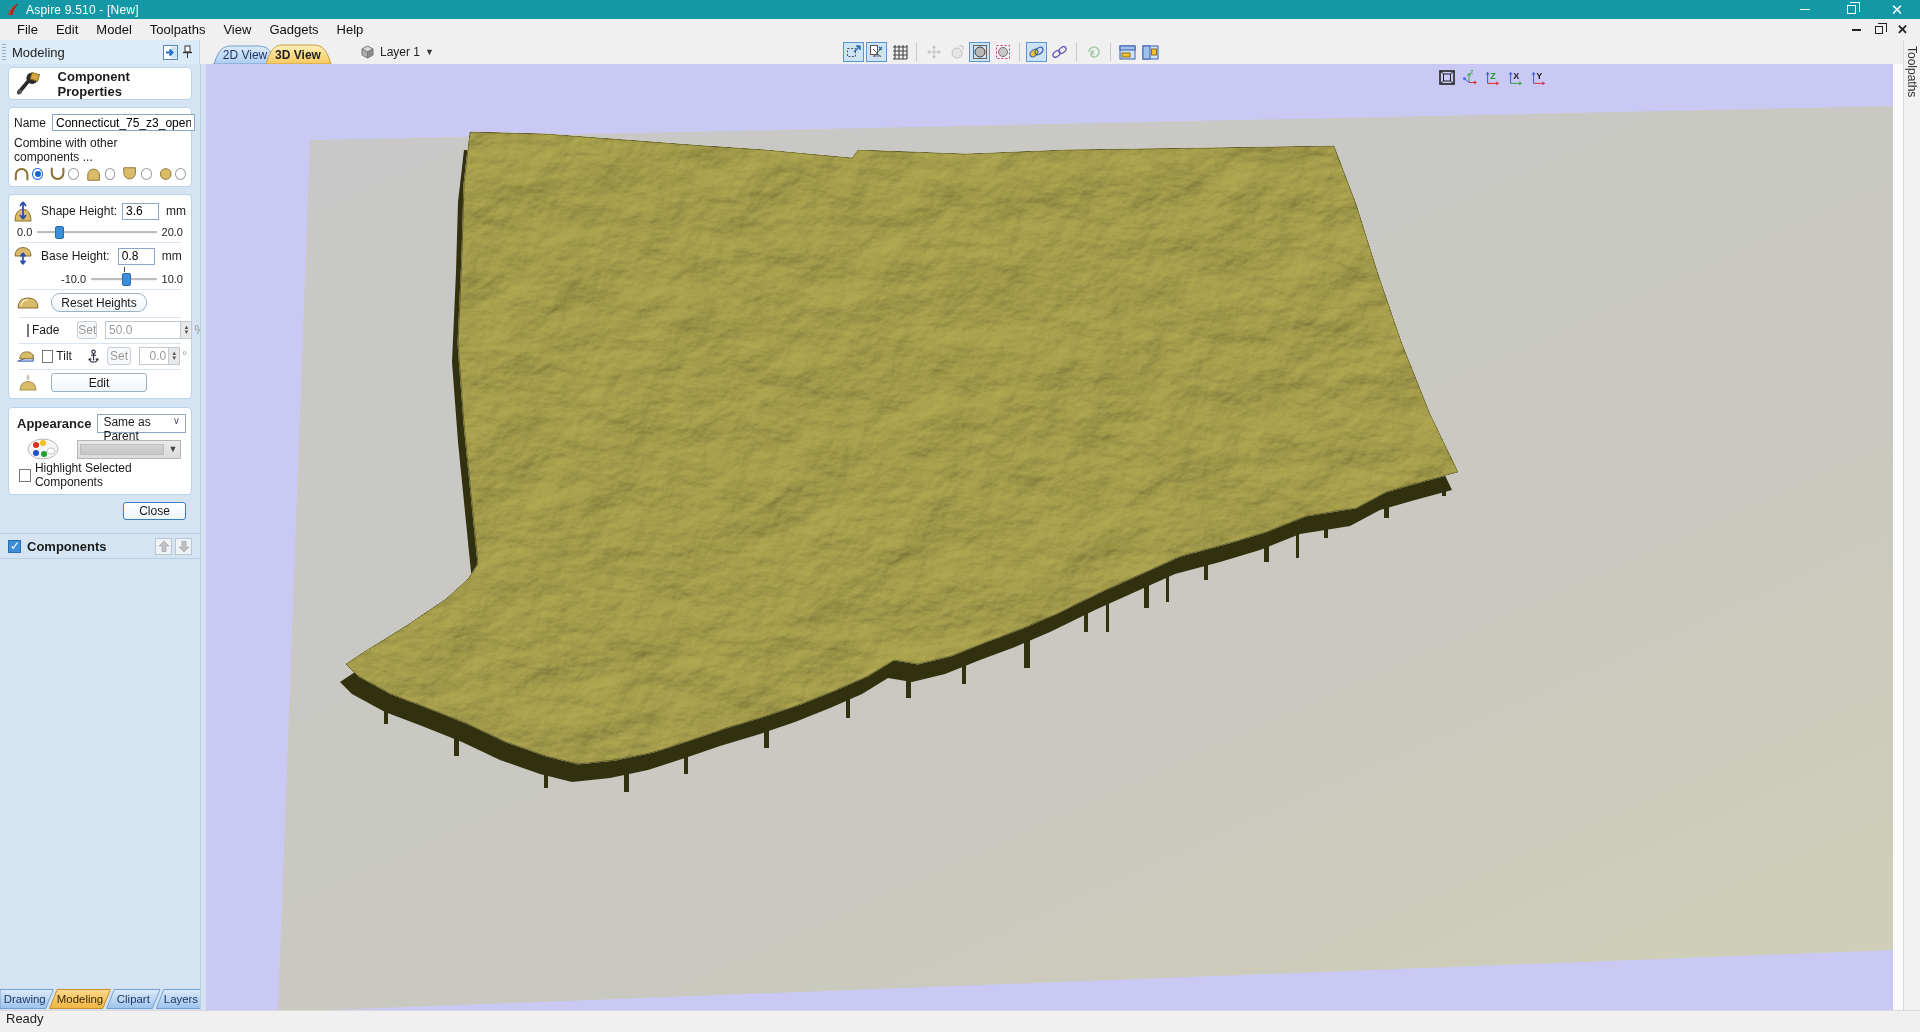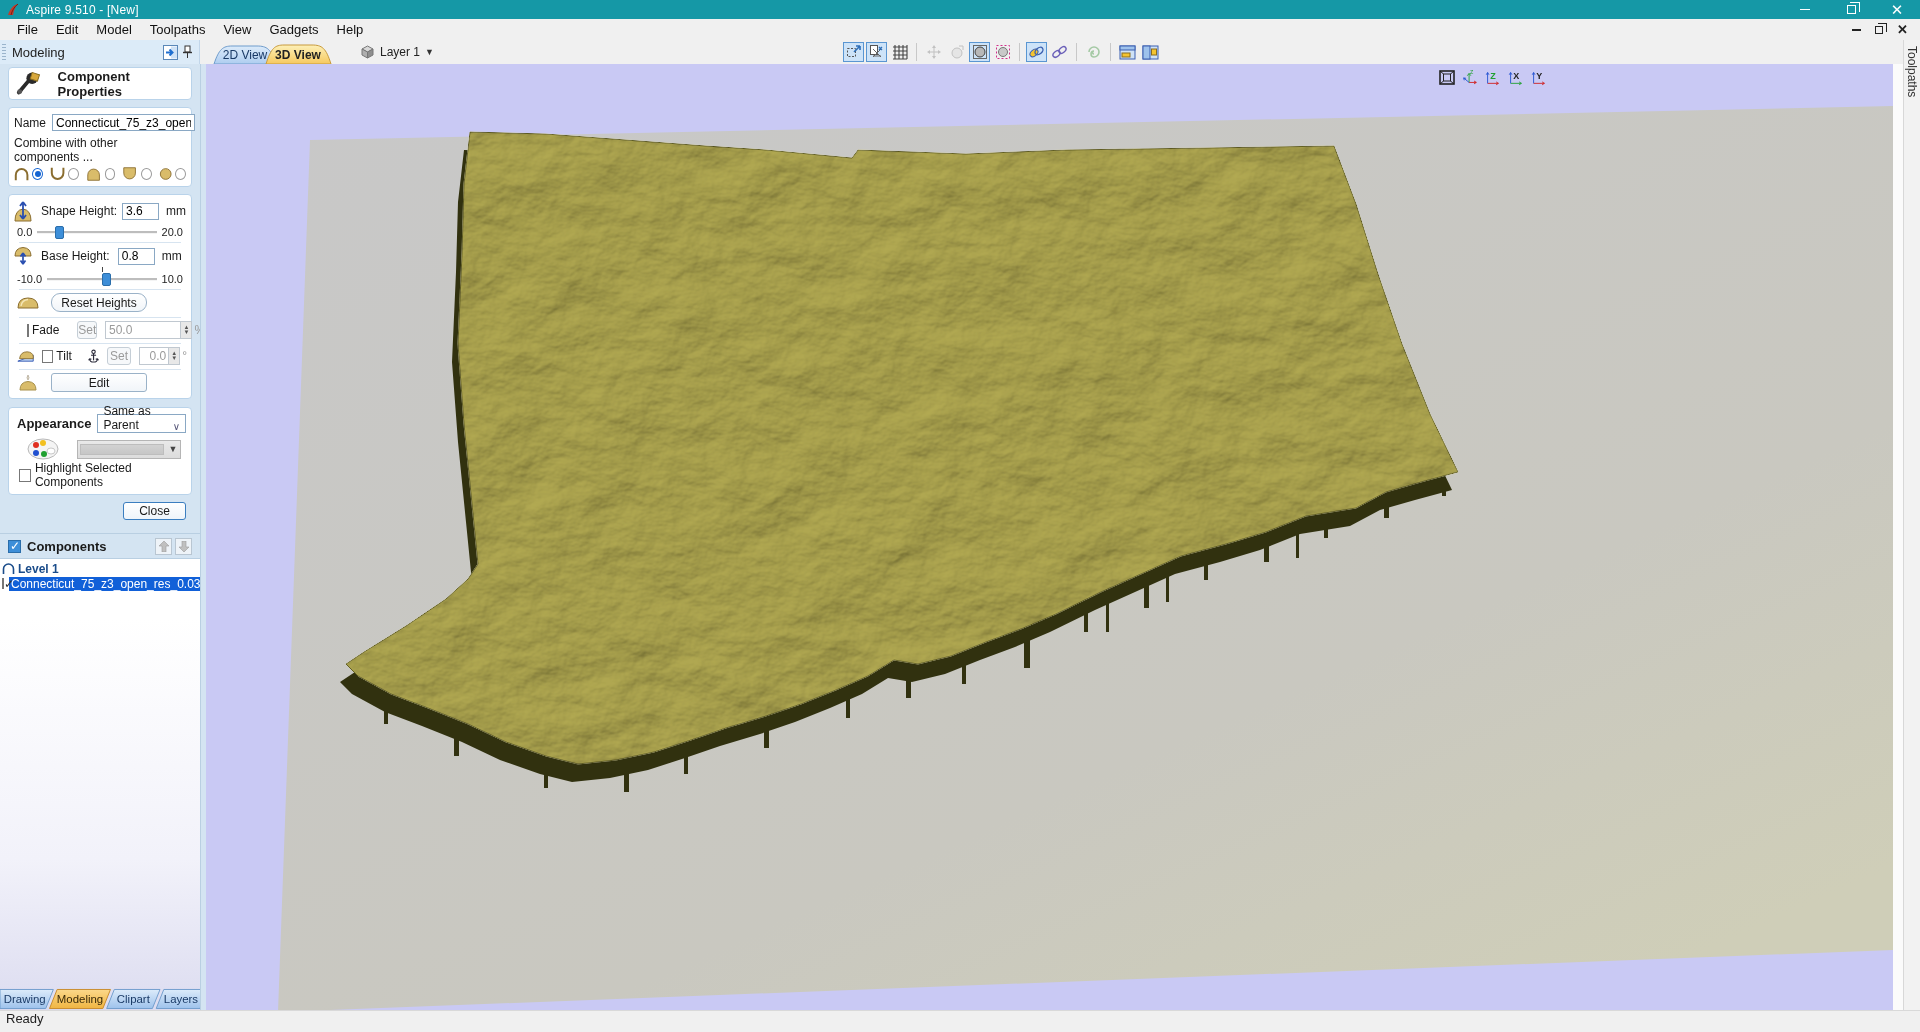--- a/index.html
+++ b/index.html
@@ -96,21 +96,21 @@
   .chk.blue { background:#3d8ed8; border-color:#2a6daa; position:relative; }
   .chk.blue::after, .chk.ticked::after { content:"✓"; position:absolute; left:1px; top:-2px; font-size:12px; color:#fff; }
   .chk.ticked { position:relative; }
   .chk.ticked::after { color:#333; }
 
   .spin { display:inline-flex; align-items:center; border:1px solid #c0c8d0; height:18px; background:#fff; }
   .spin .spin-val { width:28px; text-align:right; padding-right:2px; color:#9a9a9a; font-size:12px; }
   .spin .spin-arrows { width:11px; height:16px; background:#e8e8e8; border-left:1px solid #c0c8d0;
     display:flex; flex-direction:column; align-items:center; justify-content:center; font-size:6px; color:#555; line-height:5px; }
 
-  .dropdown { border:1px solid #8aa8c4; background:#fff; height:19px; display:flex; align-items:flex-end;
+  .dropdown { border:1px solid #8aa8c4; background:#fff; height:19px; display:flex; align-items:flex-start;
     font-size:12px; padding-left:5px; position:relative; }
   .dropdown .dd-arrow { margin-left:auto; padding-right:5px; color:#557; font-size:10px; }
   .color-dd { height:19px; border:1px solid #b5b5b5; background:linear-gradient(#e9e9e9,#dcdcdc);
     display:flex; align-items:center; }
   .color-dd .swatch { flex:1; height:11px; margin:0 2px; background:linear-gradient(#d2d2d2,#c6c6c6); border:1px solid #bdbdbd; }
   .color-dd .dd-btn { width:14px; height:17px; display:flex; align-items:center; justify-content:center; color:#444; font-size:9px; }
 
   
   .comp-header { display:flex; align-items:center; padding:4px 8px 3px 8px; border-top:1px solid #b9cfe2;
     border-bottom:1px solid #b9cfe2; margin-top:8px; background:#d4e4f2; }
@@ -364,21 +364,21 @@
     <div class="hr"></div>
     <div class="row">
       <svg width="20" height="20" viewBox="0 0 20 20">
         <path d="M2,10 Q2,2 10,1.5 Q18,2 18,10 Z" fill="#d9bc6a" stroke="#8a6d2f"></path>
         <path d="M10,7 V18 M10,7 l-2.5,3.5 M10,7 l2.5,3.5 M10,18 l-2.5,-3.5 M10,18 l2.5,-3.5" stroke="#2a4fb0" stroke-width="1.7" fill="none"></path>
       </svg>
       <span class="lbl" style="margin-left:8px;">Base Height:</span>
       <input class="inp" style="width: 37px; margin-left: 8px;" value="0.8">
       <span class="lbl" style="margin-left:7px;">mm</span>
     </div>
-    <div class="slider-row" style="margin-top:6px;">
+    <div class="slider-row" style="margin-top:6px;margin-left:44px;">
       <span>-10.0</span>
       <span class="slider">
         <span class="zerotick" style="left:50%;"></span>
         <span class="track"></span>
           <span class="handle" style="left:54%;"></span>
       </span>
       <span>10.0</span>
     </div>
     <div class="hr"></div>
     <div class="row" style="margin-top:2px;">
@@ -485,35 +485,20 @@
         <svg width="10" height="11" viewBox="0 0 10 11">
             <path d="M5,0 L10,5 H7 V11 H3 V5 H0 Z" fill="#c0c0c0" stroke="#9a9a9a" stroke-width="0.6"></path>
           </svg>
       </span>
       <span class="ud-btn">
         <svg width="10" height="11" viewBox="0 0 10 11">
             <path d="M5,11 L0,6 H3 V0 H7 V6 H10 Z" fill="#c0c0c0" stroke="#9a9a9a" stroke-width="0.6"></path>
           </svg>
       </span>
     </span>
-  </div>
-  <div class="tree">
-    <div class="tree-row">
-      <svg width="13" height="11" viewBox="0 0 13 11">
-        <path d="M1.5,11 V6 A5,5 0 0 1 11.5,6 V11" fill="none" stroke="#1a4c8a" stroke-width="1.6"></path>
-      </svg>
-      <span class="level-label">Level 1</span>
-    </div>
-    <div class="tree-row">
-      <span class="chk ticked" style="width:11px;height:11px;"></span>
-      <svg width="13" height="11" viewBox="0 0 13 11" style="margin-left:3px;">
-        <path d="M1.5,11 V6 A5,5 0 0 1 11.5,6 V11" fill="none" stroke="#555" stroke-width="1.4"></path>
-      </svg>
-      <span class="item-label">Connecticut_75_z3_open_res_0.03</span>
-    </div>
   </div>
 
   <svg class="bottom-tabs" width="210" height="22" viewBox="0 0 210 22">
     <defs>
       <linearGradient id="tabBlue" x1="0" y1="0" x2="0" y2="1">
         <stop offset="0" stop-color="#dcebfa"></stop>
           <stop offset="1" stop-color="#9ec2ec"></stop>
       </linearGradient>
       <linearGradient id="tabOrange" x1="0" y1="0" x2="0" y2="1">
         <stop offset="0" stop-color="#fbd88a"></stop>

